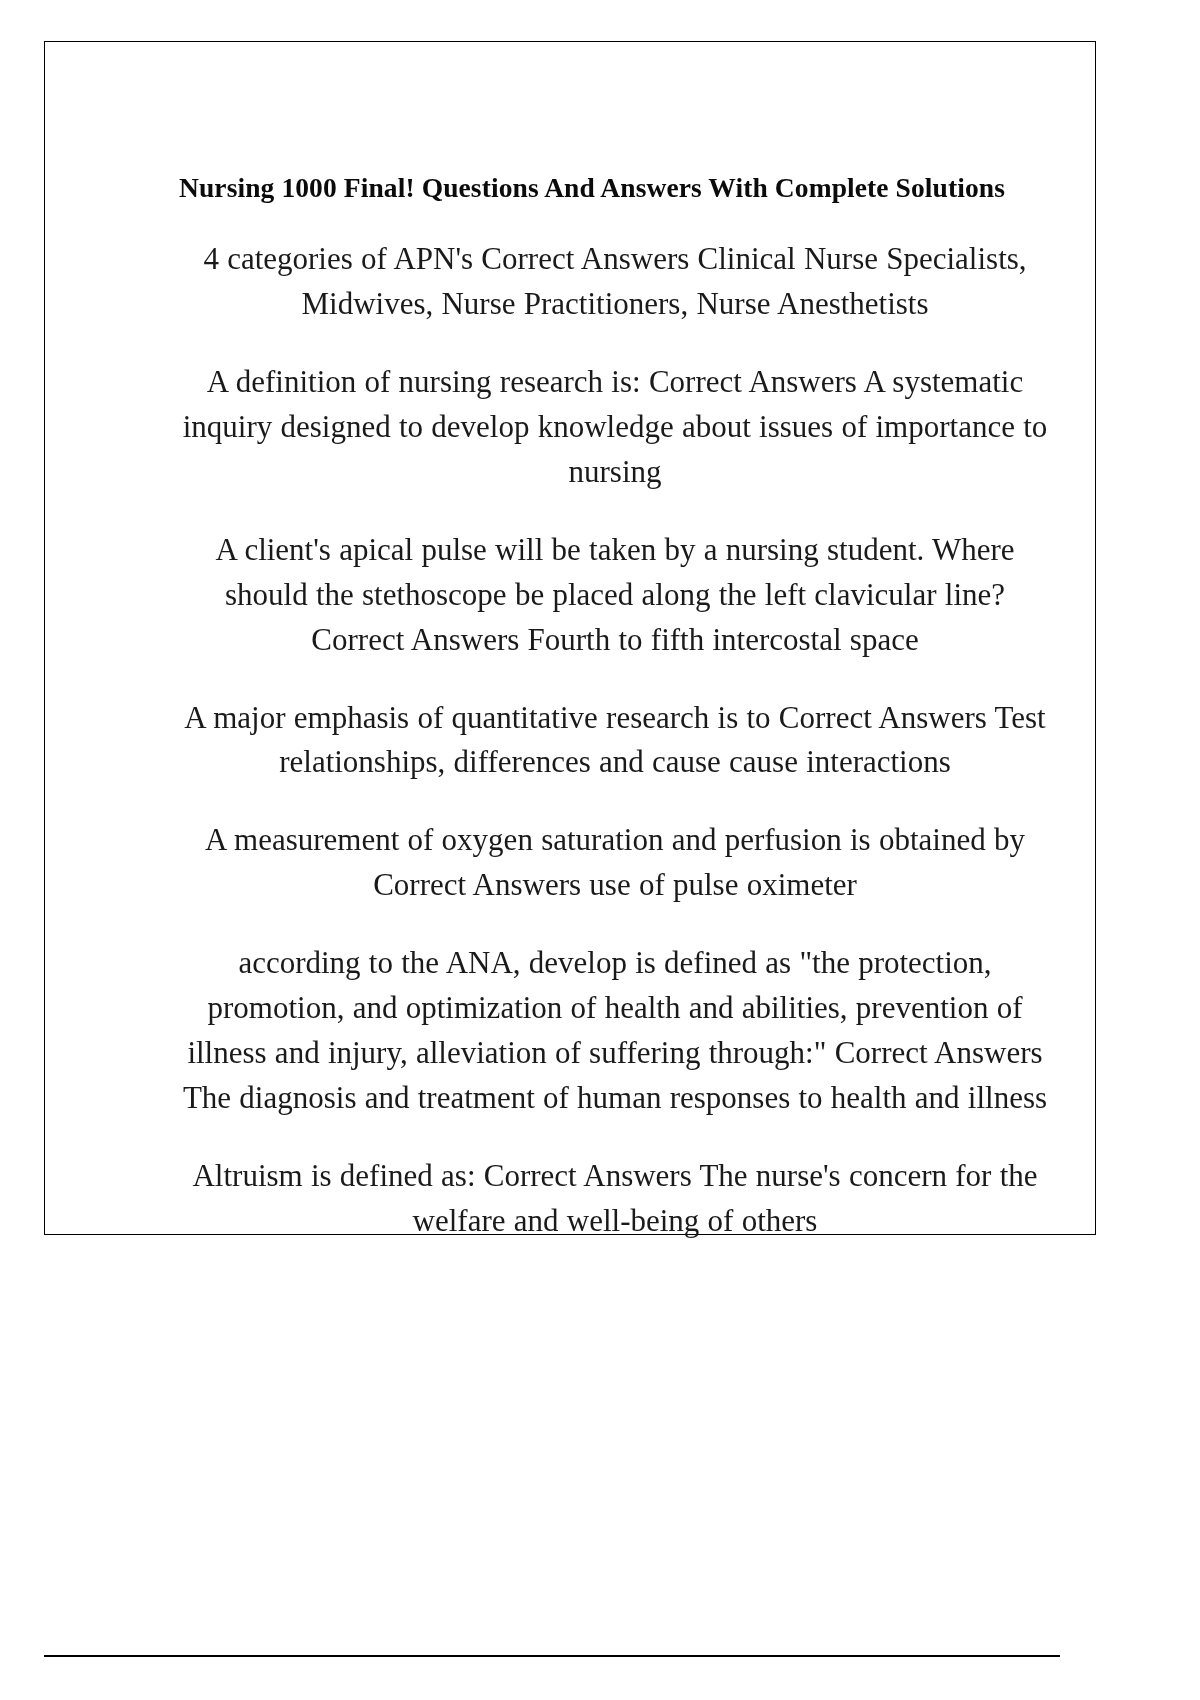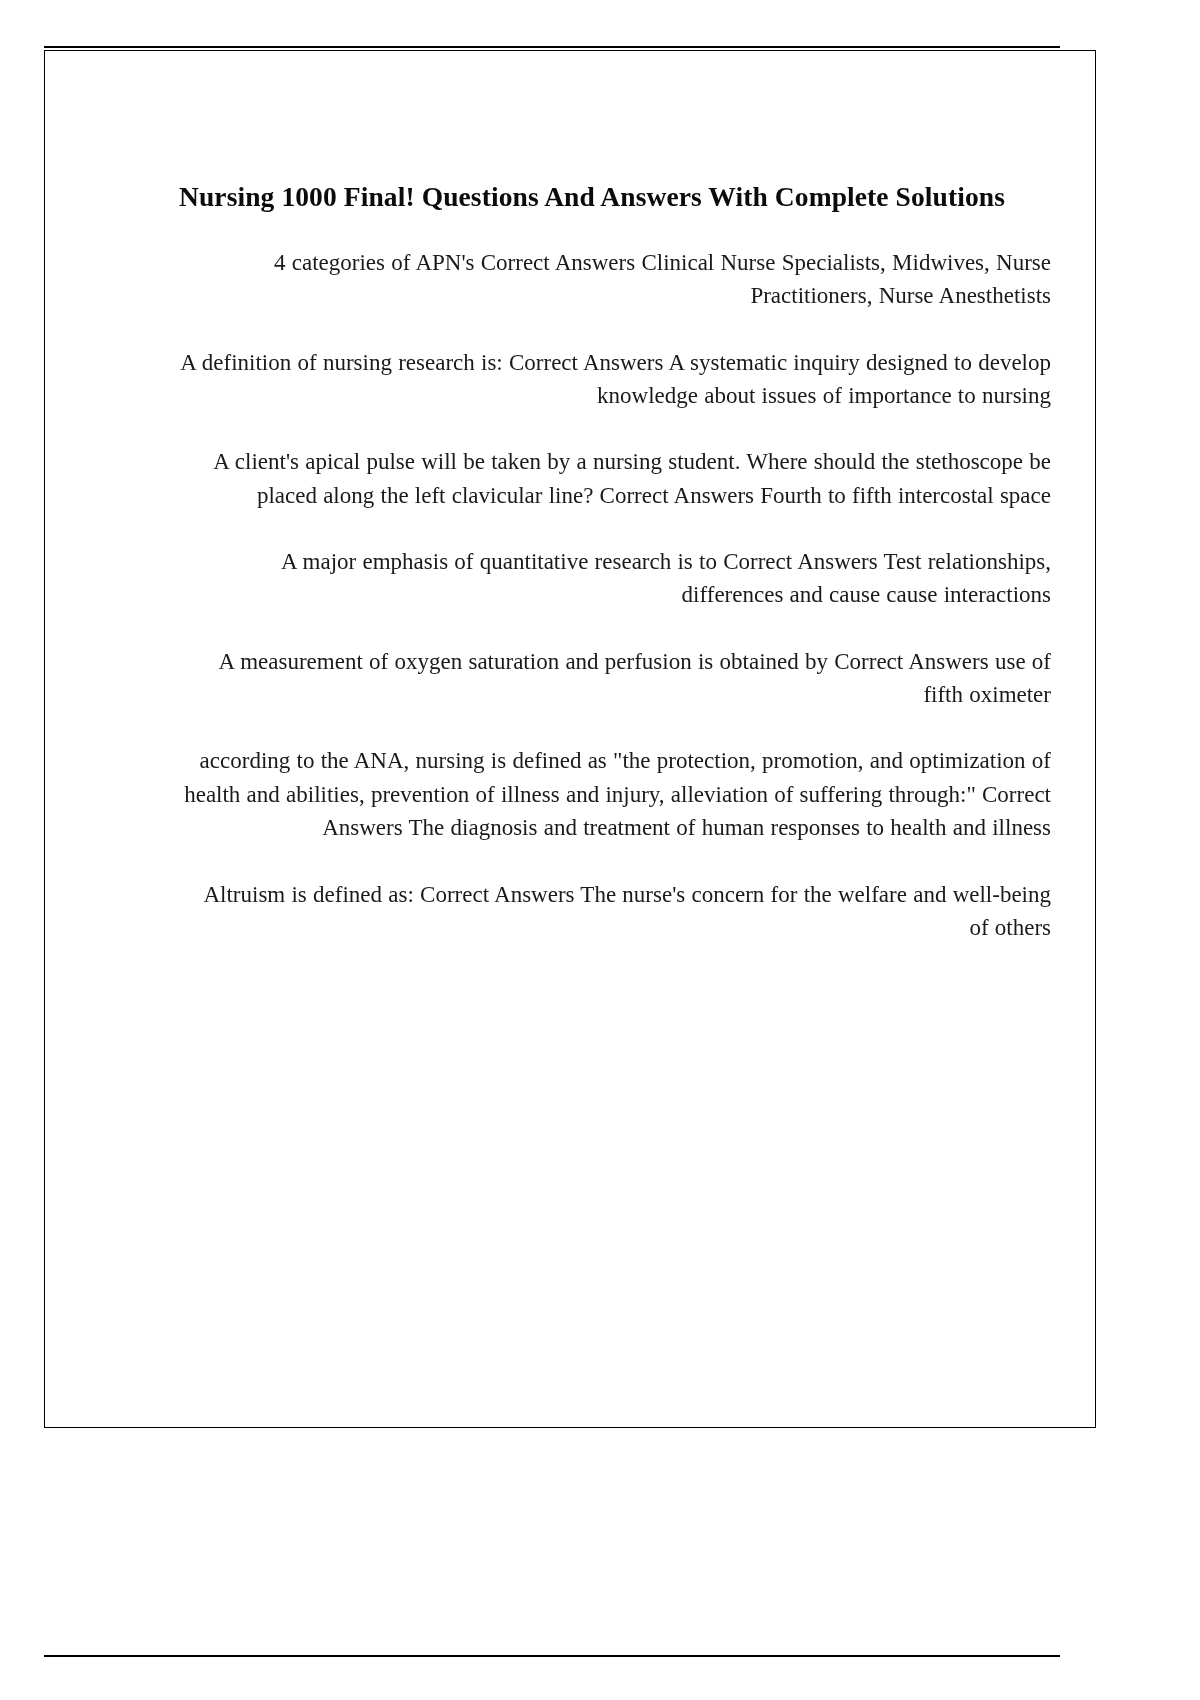--- a/index.html
+++ b/index.html
@@ -34,23 +34,23 @@
     top: 46px;
     width: 1016px;
     height: 0;
     border-top: 2px solid #000000;
   }
 
   
   .page-frame {
     position: absolute;
     left: 44px;
-    top: 50px;
+    top: 41px;
     width: 1052px;
-    height: 1378px;
+    height: 1194px;
     border: 1.6px solid #000000;
     box-sizing: border-box;
     background: #ffffff;
   }
 
   
   .bottom-rule {
     position: absolute;
     left: 44px;
     top: 1655px;
@@ -71,27 +71,27 @@
     font-size: 27.5px;
     font-weight: bold;
     line-height: 1.42;
     letter-spacing: 0.1px;
     margin: 0 0 30px 0;
     color: #0b0b0b;
     font-family: "Liberation Serif", "DejaVu Serif", serif;
   }
 
   .qa-block {
-    font-size: 23px;
+    font-size: 31px;
     line-height: 1.45;
     margin: 0 0 33px 0;
     color: #1a1a1a;
     font-family: "Liberation Serif", "DejaVu Serif", serif;
     font-stretch: semi-condensed;
-    text-align: right;
+    text-align: center;
     word-spacing: 0.5px;
   }
 
   .qa-block:last-child {
     margin-bottom: 14px;
   }
 </style>
 </head>
 <body>
 
@@ -106,23 +106,23 @@
       <h1 class="doc-title">Nursing 1000 Final! Questions And Answers With Complete Solutions</h1>
 
       <p class="qa-block">4 categories of APN's  Correct Answers  Clinical Nurse Specialists, Midwives, Nurse Practitioners, Nurse Anesthetists</p>
 
       <p class="qa-block">A definition of nursing research is:  Correct Answers  A systematic inquiry designed to develop knowledge about issues of importance to nursing</p>
 
       <p class="qa-block">A client's apical pulse will be taken by a nursing student. Where should the stethoscope be placed along the left clavicular line?  Correct Answers  Fourth to fifth intercostal space</p>
 
       <p class="qa-block">A major emphasis of quantitative research is to  Correct Answers  Test relationships, differences and cause cause interactions</p>
 
-      <p class="qa-block">A measurement of oxygen saturation and perfusion is obtained by  Correct Answers  use of fifth oximeter</p>
+      <p class="qa-block">A measurement of oxygen saturation and perfusion is obtained by  Correct Answers  use of pulse oximeter</p>
 
-      <p class="qa-block">according to the ANA, nursing is defined as "the protection, promotion, and optimization of health and abilities, prevention of illness and injury, alleviation of suffering through:"  Correct Answers  The diagnosis and treatment of human responses to health and illness</p>
+      <p class="qa-block">according to the ANA, develop is defined as "the protection, promotion, and optimization of health and abilities, prevention of illness and injury, alleviation of suffering through:"  Correct Answers  The diagnosis and treatment of human responses to health and illness</p>
 
       <p class="qa-block">Altruism is defined as:  Correct Answers  The nurse's concern for the welfare and well-being of others</p>
 
     </div>
   </div>
 
   <div class="bottom-rule"></div>
 
 </div>
 

